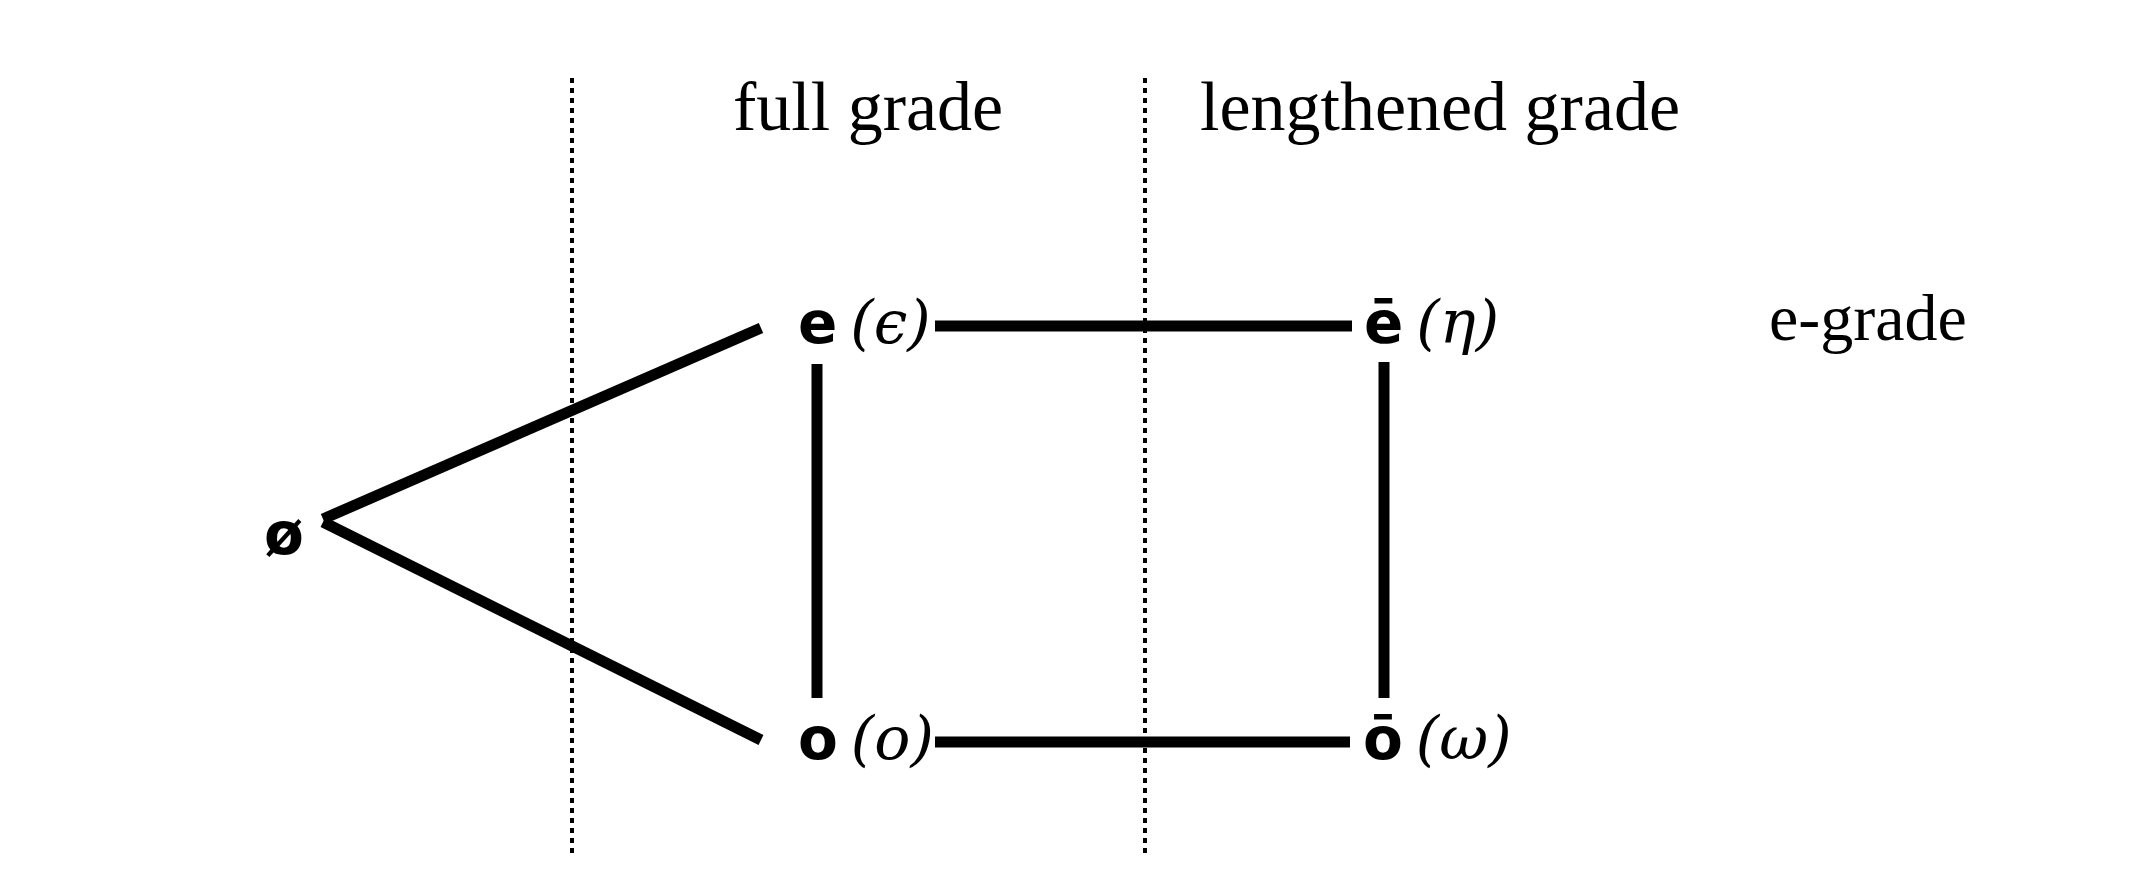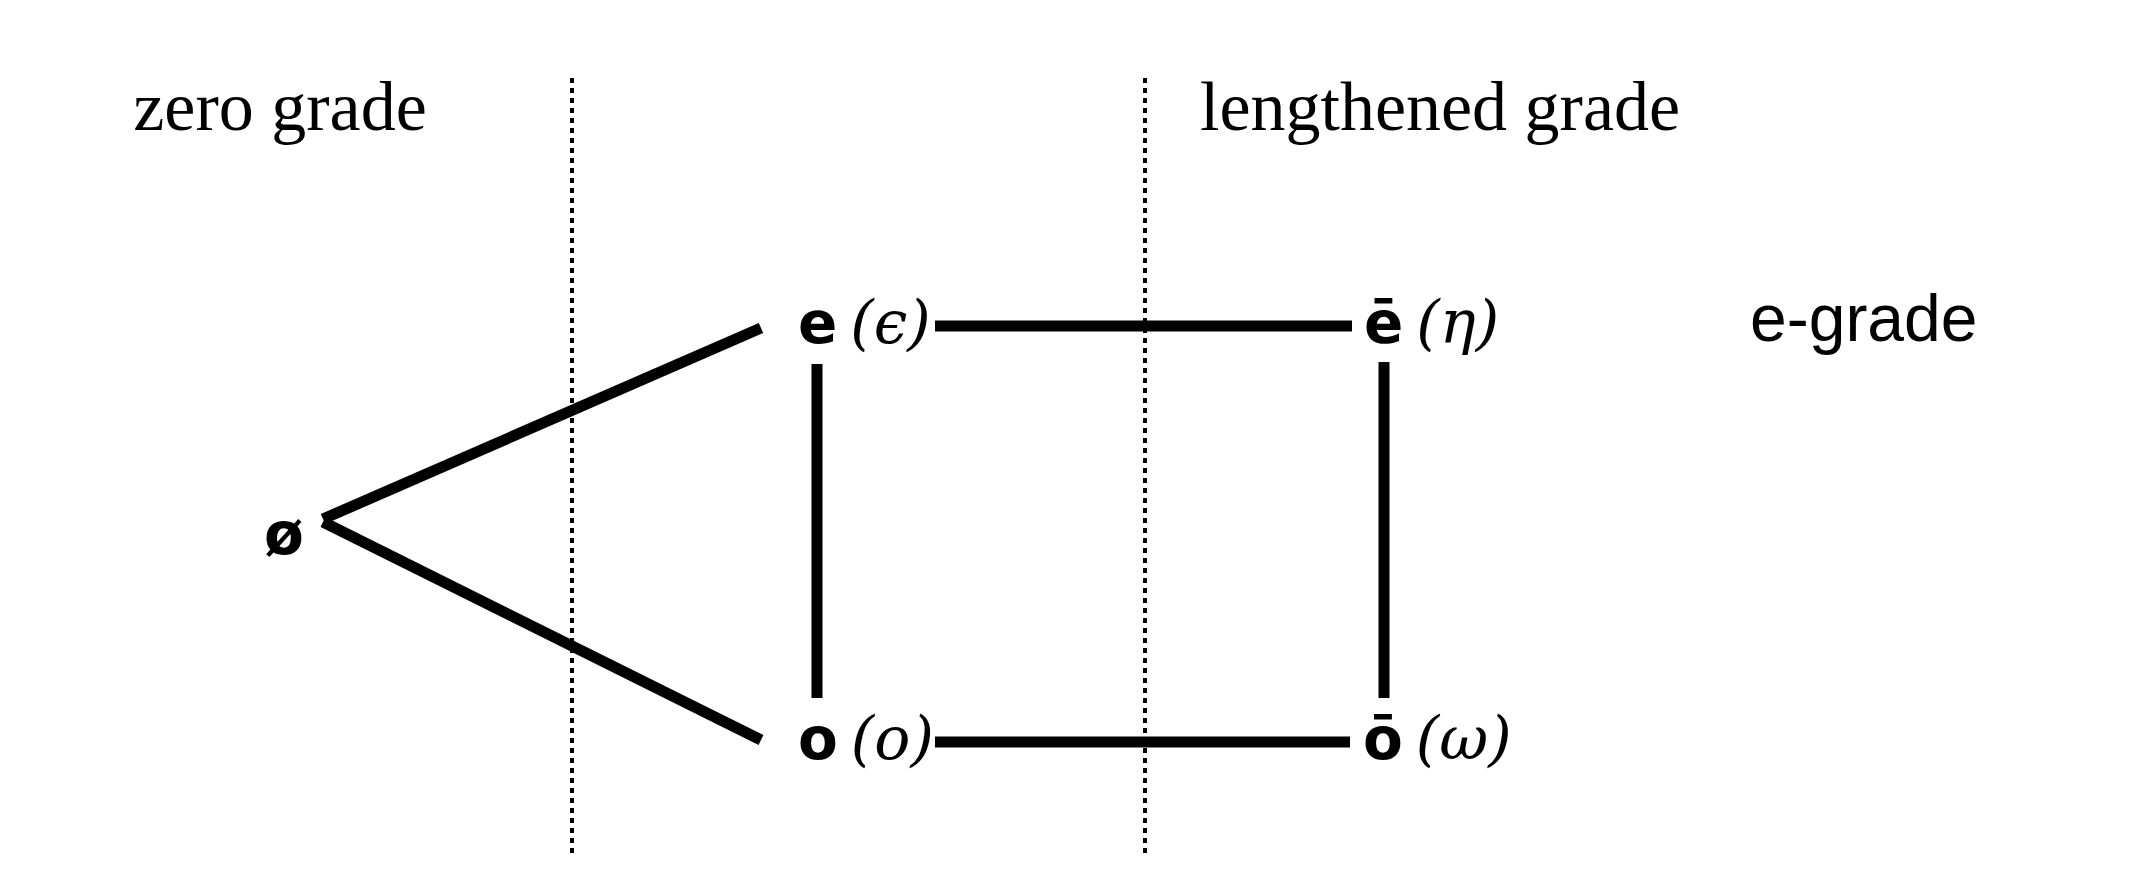--- a/index.html
+++ b/index.html
@@ -26,25 +26,26 @@
     position: absolute;
     font-family: "Liberation Serif", "DejaVu Serif", serif;
     font-size: 70px;
     line-height: 1;
     white-space: nowrap;
     transform: translateX(-50%);
     color: #000000;
   }
   .rowlbl {
     position: absolute;
-    font-family: Liberation Sans, sans-serif;
+    font-family: Liberation Serif, serif;
     font-size: 66px;
     line-height: 1;
     white-space: nowrap;
     color: #000000;
+    margin-left: 19px;
   }
   .node {
     position: absolute;
     display: flex;
     align-items: baseline;
     line-height: 1;
     white-space: nowrap;
     color: #000000;
   }
   .node .letter {
@@ -71,21 +72,21 @@
     <line x1="1145" y1="78" x2="1145" y2="856" stroke="#000000" stroke-width="4" stroke-dasharray="5 5"></line>
 
     <line x1="323" y1="519" x2="761" y2="328" stroke="#000000" stroke-width="11"></line>
     <line x1="323" y1="522" x2="761" y2="740" stroke="#000000" stroke-width="11"></line>
     <line x1="935" y1="326" x2="1352" y2="326" stroke="#000000" stroke-width="11"></line>
     <line x1="935" y1="742" x2="1350" y2="742" stroke="#000000" stroke-width="11"></line>
     <line x1="817" y1="364" x2="817" y2="698" stroke="#000000" stroke-width="11"></line>
     <line x1="1384" y1="362" x2="1384" y2="698" stroke="#000000" stroke-width="11"></line>
   </svg>
 
-  <div class="hdr" style="left:280px;  top:72px;">zero grade</div>
+  <div class="hdr" style="left:868px;  top:72px;">full grade</div>
   <div class="hdr" style="left:1440px; top:72px;">lengthened grade</div>
 
   <div class="rowlbl" style="left:1750px; top:285px;">e-grade</div>
 
   <div class="node" style="left:264px; top:505px;">
     <span class="letter">ø</span>
   </div>
 
   <div class="node" style="left:798px; top:292px;">
     <span class="letter">e</span>

